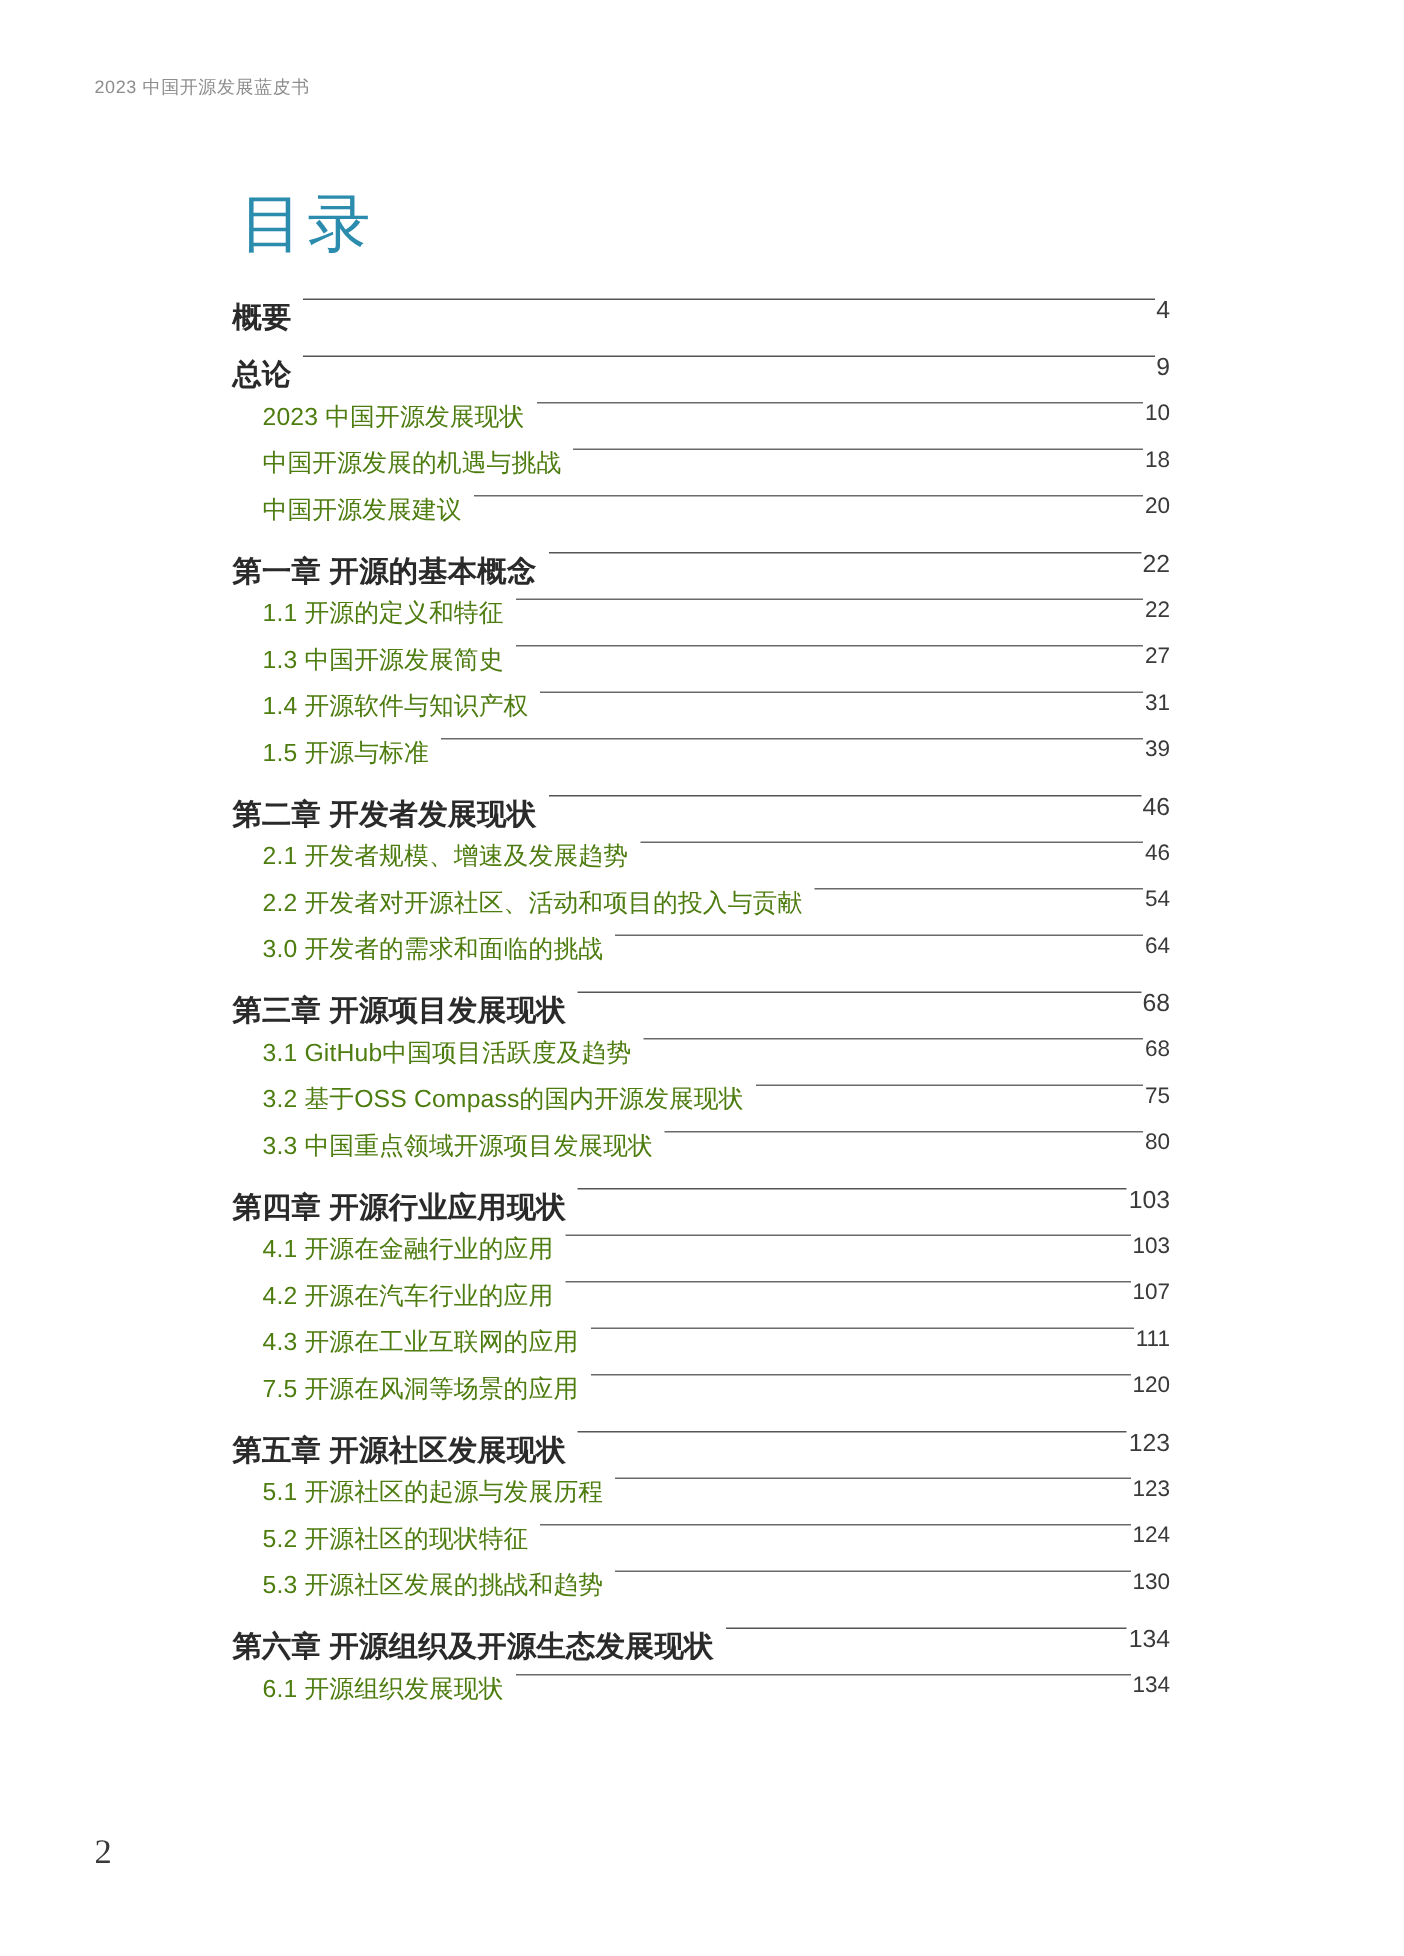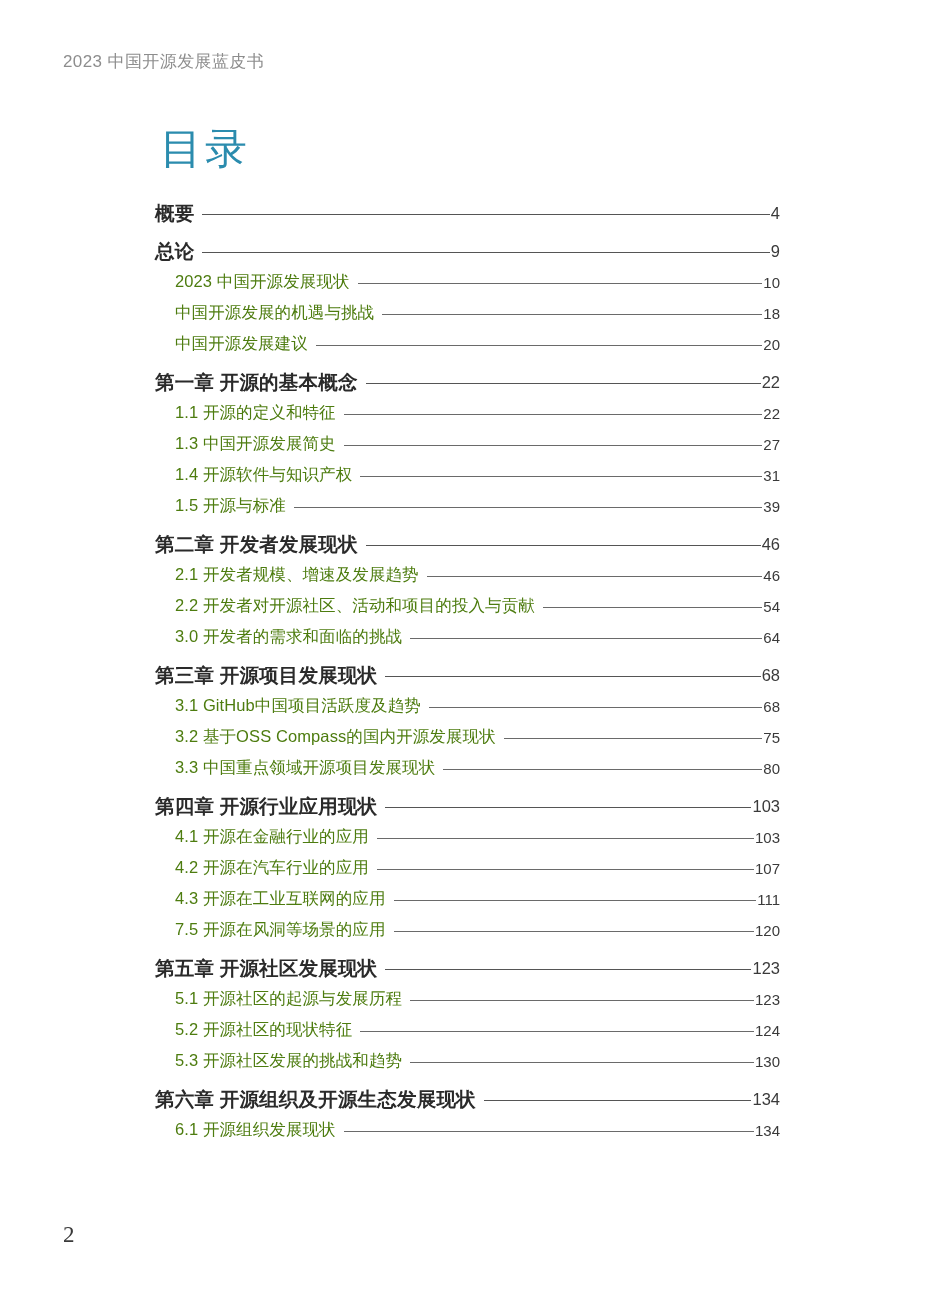--- a/index.html
+++ b/index.html
@@ -18,21 +18,21 @@
     background: #ffffff;
     overflow: hidden;
     box-sizing: border-box;
   }
 
   
   .running-header {
     position: absolute;
     left: 63px;
     top: 50px;
-    font-size: 17px;
+    font-size: 12px;
     letter-spacing: 0.4px;
     color: #8d8d8d;
     white-space: nowrap;
   }
 
   
   .toc-title {
     position: absolute;
     left: 160px;
     top: 128px;
@@ -46,21 +46,21 @@
   
   .toc {
     position: absolute;
     left: 155px;
     top: 198px;
     width: 625px;
   }
 
   .toc-row {
     display: flex;
-    align-items: center;
+    align-items: flex-start;
     width: 100%;
     box-sizing: border-box;
   }
 
   
   .toc-row.level-1 {
     height: 30px;
     margin-top: 14px;
     padding-left: 0px;
   }

